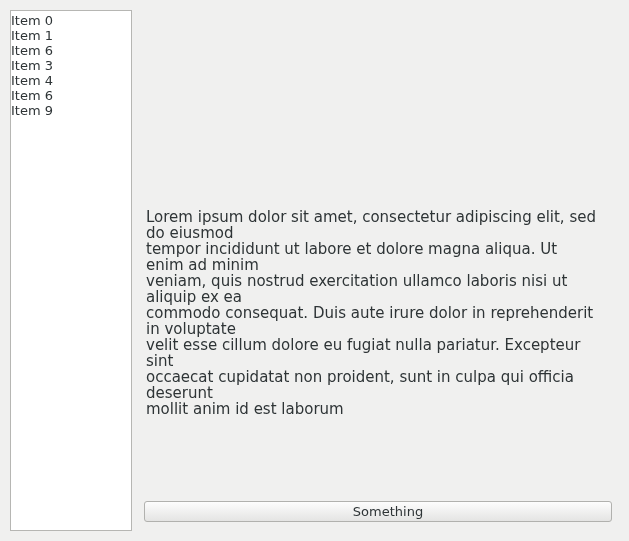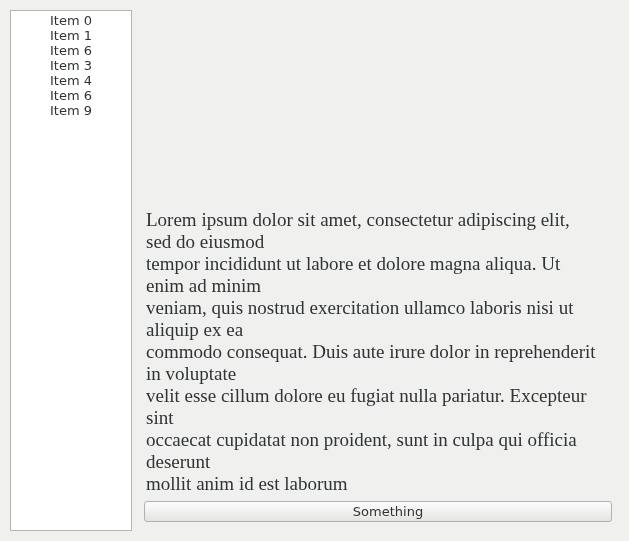--- a/index.html
+++ b/index.html
@@ -30,34 +30,33 @@
     width: 122px; height: 521px;
     background: var(--panel_bg);
     border: 1px solid var(--border);
     padding-top: 2px;
     overflow: hidden;
   }
   .list-item {
     height: 15px;
     line-height: 15px;
     font-size: 13px;
-    text-align: center;
+    text-align: left;
     color: var(--text);
     cursor: default;
     white-space: nowrap;
   }
   .paragraph {
     position: absolute;
     left: 146px; top: 209px;
     width: 450px;
-    font-size: 19px;
-    line-height: 22px;
+    font-size: 15px;
+    line-height: 16px;
     color: var(--text);
     white-space: pre-line;
-    font-family: Liberation Serif, serif;
   }
   .btn {
     position: absolute;
     left: 144px; top: 501px;
     width: 468px; height: 21px;
     font-family: "DejaVu Sans", "Liberation Sans", sans-serif;
     font-size: 13px;
     color: var(--text);
     background: linear-gradient(to bottom, var(--button_top), var(--button_bottom));
     border: 1px solid var(--button_border);

